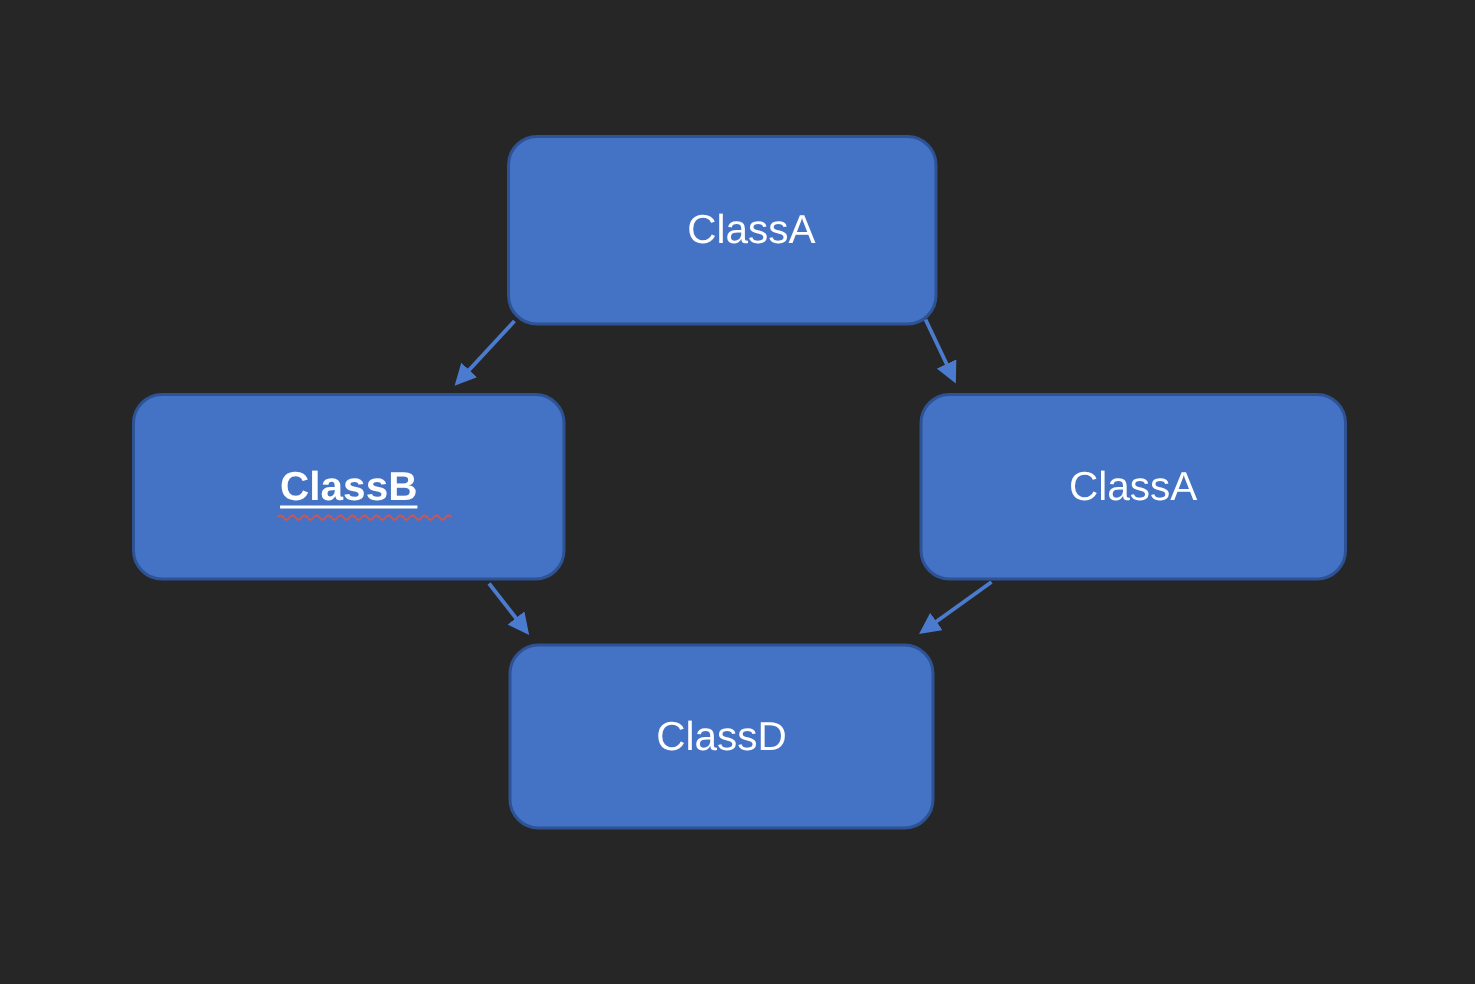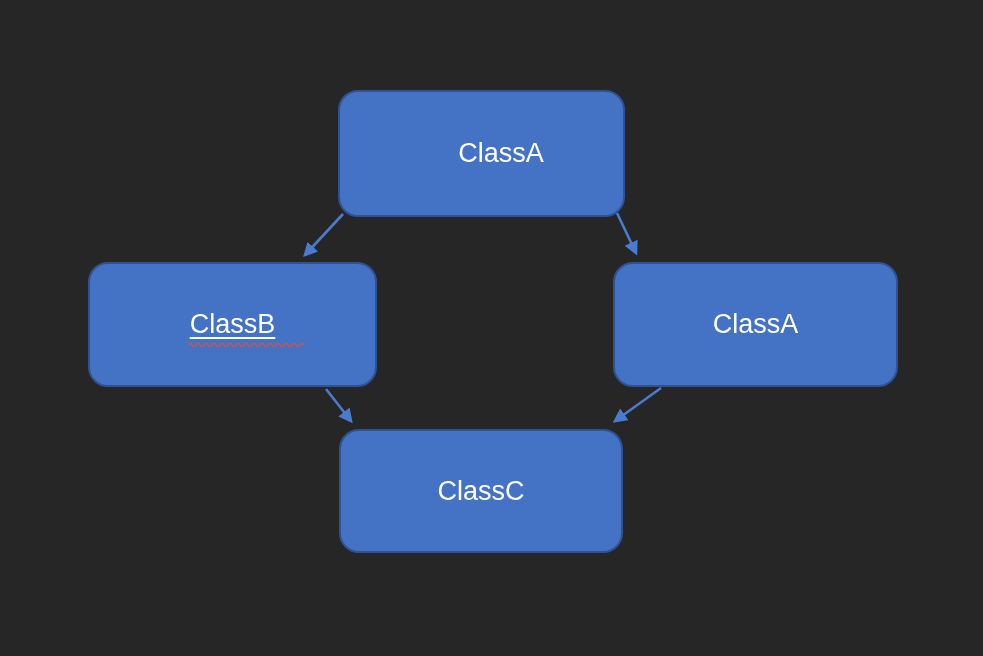--- a/index.html
+++ b/index.html
@@ -59,20 +59,21 @@
   .label { line-height: 1.2; }
   .label-wrap {
     position: relative;
     display: inline-block;
   }
   .label-wrap .underlined {
     text-decoration: underline;
     text-decoration-thickness: 2px;
     text-underline-offset: 4px;
     text-decoration-color: var(--text);
+    font-weight: bold;
   }
   .squiggle {
     position: absolute;
     left: -2px;
     top: calc(100% + 1px);
     width: 116px;
     height: 6px;
     overflow: visible;
   }
   .squiggle path {
@@ -109,16 +110,16 @@
         <path d="M0 3 Q 2 0 4 3 T 8 3 T 12 3 T 16 3 T 20 3 T 24 3 T 28 3 T 32 3 T 36 3 T 40 3 T 44 3 T 48 3 T 52 3 T 56 3 T 60 3 T 64 3 T 68 3 T 72 3 T 76 3 T 80 3 T 84 3 T 88 3 T 92 3 T 96 3 T 100 3 T 104 3 T 108 3 T 112 3 T 116 3"></path>
       </svg>
     </span>
   </div>
 
   <div class="node node-c">
     <span class="label">ClassA</span>
   </div>
 
   <div class="node node-d">
-    <span class="label">ClassC</span>
+    <span class="label">ClassD</span>
   </div>
 
 </div>
 
 </body></html>

